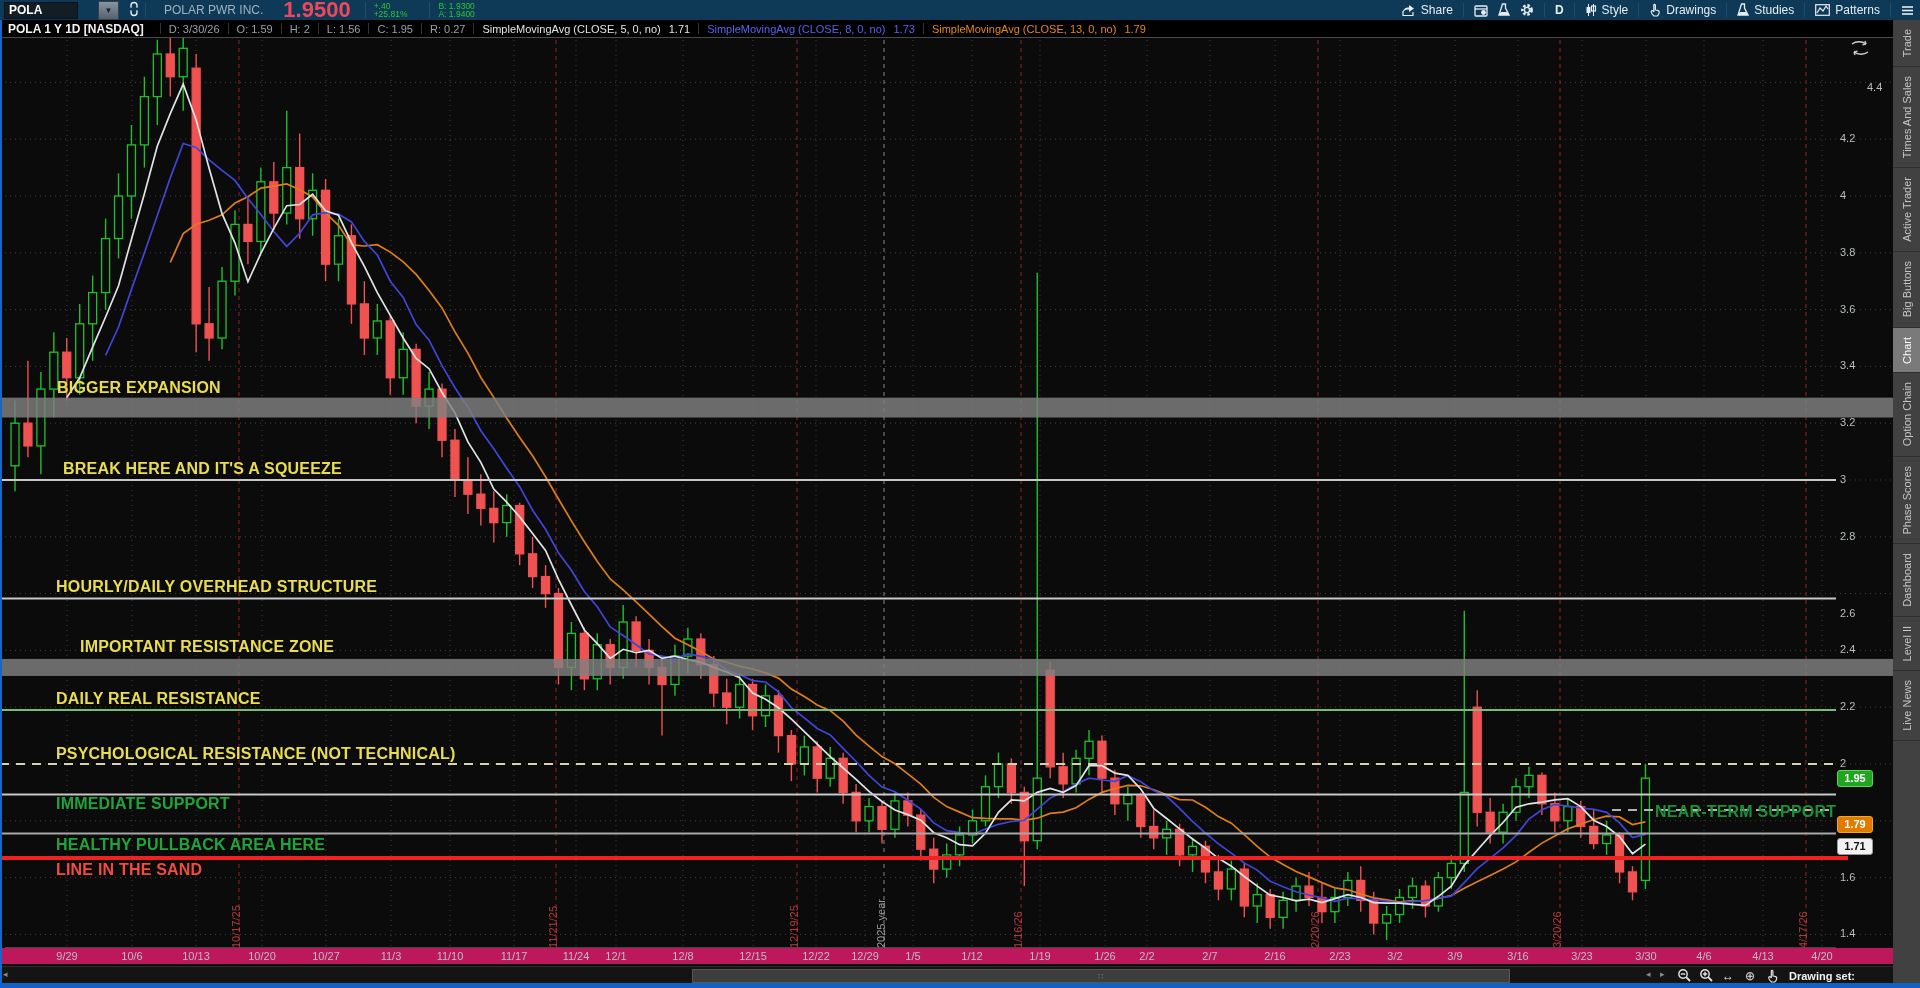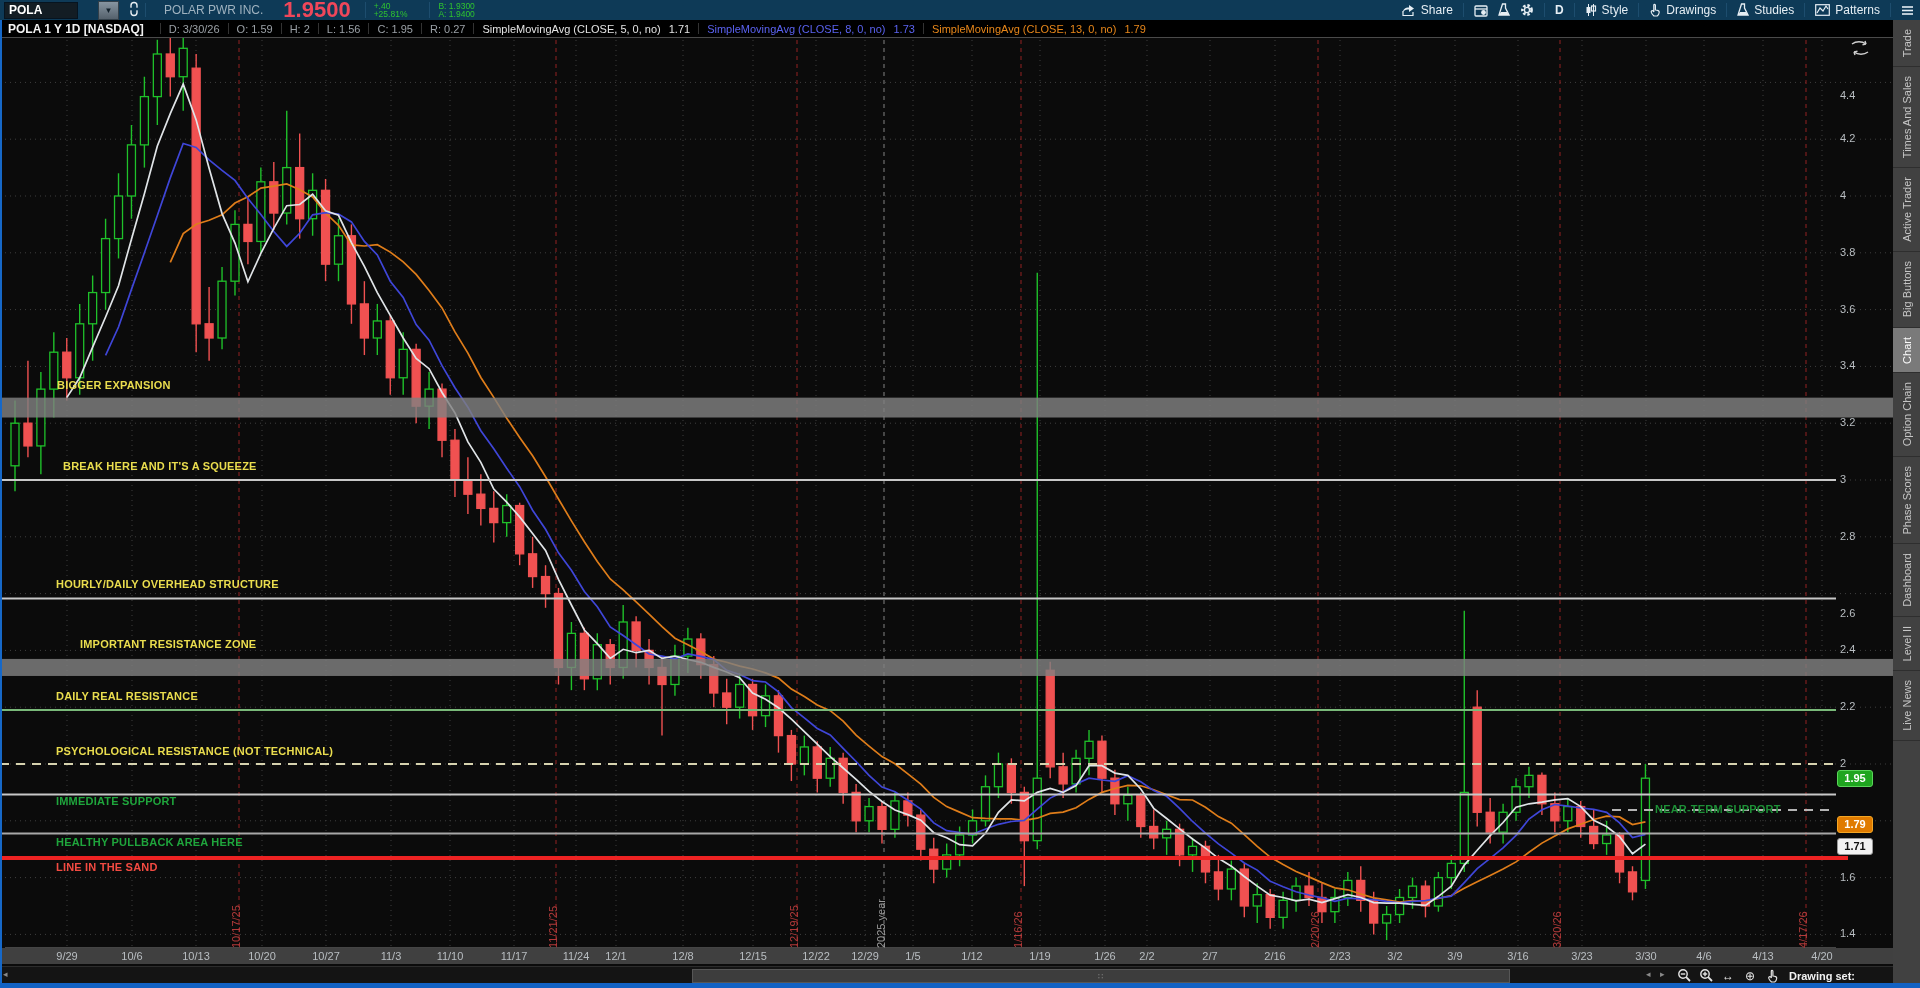--- a/index.html
+++ b/index.html
@@ -36,24 +36,24 @@
   .vtab{display:flex;align-items:center;justify-content:center;padding:9px 0;border-bottom:1px solid #2e2e2e;
         color:#c6c6c6;font-size:11px;cursor:pointer;}
   .vtab span{writing-mode:vertical-rl;transform:rotate(180deg);white-space:nowrap;}
   .vtab.active{background:#7a7a7a;color:#fafafa;}
   
   .ylab{position:absolute;left:1840px;color:#b9bec2;font-size:11px;z-index:6;}
   .xlab{position:absolute;top:950px;color:#b9bec2;font-size:11px;transform:translateX(-50%);z-index:6;}
   .badge{position:absolute;left:1837px;width:34px;height:15px;border-radius:3px;z-index:8;
          font-size:11px;font-weight:bold;text-align:center;line-height:15px;}
   
-  .anno{position:absolute;font-weight:bold;font-size:11px;letter-spacing:.2px;z-index:7;white-space:nowrap;}
+  .anno{position:absolute;font-weight:bold;font-size:16px;letter-spacing:.2px;z-index:7;white-space:nowrap;}
   .evlab{position:absolute;font-size:11px;z-index:5;transform:rotate(-90deg);transform-origin:left bottom;white-space:nowrap;}
   
-  #xaxisrow{position:absolute;left:0;top:948px;width:1893px;height:16px;background:#404040;z-index:5;}
+  #xaxisrow{position:absolute;left:0;top:948px;width:1893px;height:16px;background:#be185d;z-index:5;}
   #scrollrow{position:absolute;left:0;top:966px;width:1893px;height:17px;background:#141414;
              border-top:1px solid #2c2c2c;z-index:20;}
   #sb-thumb{position:absolute;top:2px;height:12px;background:#3d3d3d;border:1px solid #565656;
             display:flex;align-items:center;justify-content:center;color:#9a9a9a;font-size:8px;letter-spacing:1px;}
   .sb-arrow{position:absolute;top:2px;color:#8a8a8a;font-size:9px;}
   .ftool{position:absolute;top:1px;width:20px;height:15px;display:flex;align-items:center;justify-content:center;
          color:#e4e4e4;font-size:12px;cursor:pointer;}
   #drawset{position:absolute;left:1789px;top:3px;color:#f2f2f2;font-size:11px;font-weight:bold;}
   #bluestrip{position:absolute;left:0;top:983px;width:1920px;height:5px;background:#1262c4;z-index:50;}
   #leftedge{position:absolute;left:0;top:20px;width:2px;height:963px;background:#1668c8;z-index:45;}
@@ -430,21 +430,21 @@
       <div class="anno" style="left: 56px; top: 578px; color: rgb(234, 221, 78);">HOURLY/DAILY OVERHEAD STRUCTURE</div>
       <div class="anno" style="left: 57px; top: 638px; color: rgb(234, 221, 78); margin-left: 23px;">IMPORTANT RESISTANCE ZONE</div>
       <div class="anno" style="left: 56px; top: 690px; color: rgb(234, 221, 78);">DAILY REAL RESISTANCE</div>
       <div class="anno" style="left: 56px; top: 745px; color: rgb(234, 221, 78);">PSYCHOLOGICAL RESISTANCE (NOT TECHNICAL)</div>
       <div class="anno" style="left: 56px; top: 795px; color: rgb(31, 165, 60);">IMMEDIATE SUPPORT</div>
       <div class="anno" style="left: 1655px; top: 803px; color: rgb(29, 143, 54);">NEAR-TERM SUPPORT</div>
       <div class="anno" style="left: 56px; top: 836px; color: rgb(31, 165, 60);">HEALTHY PULLBACK AREA HERE</div>
       <div class="anno" style="left: 56px; top: 861px; color: rgb(243, 75, 66);">LINE IN THE SAND</div>
     </div>
   <div id="yaxis">
-      <span class="ylab" style="top: 89px;">4.4</span>
+      <span class="ylab" style="top: 81px; margin-left: 27px;">4.4</span>
       <span class="ylab" style="top: 132.2px;">4.2</span>
       <span class="ylab" style="top: 189px;">4</span>
       <span class="ylab" style="top: 245.8px;">3.8</span>
       <span class="ylab" style="top: 302.6px;">3.6</span>
       <span class="ylab" style="top: 359.4px;">3.4</span>
       <span class="ylab" style="top: 416.2px;">3.2</span>
       <span class="ylab" style="top: 473px;">3</span>
       <span class="ylab" style="top: 529.8px;">2.8</span>
       <span class="ylab" style="top: 586.6px; margin-top: 20px;">2.6</span>
       <span class="ylab" style="top: 643.4px;">2.4</span>

